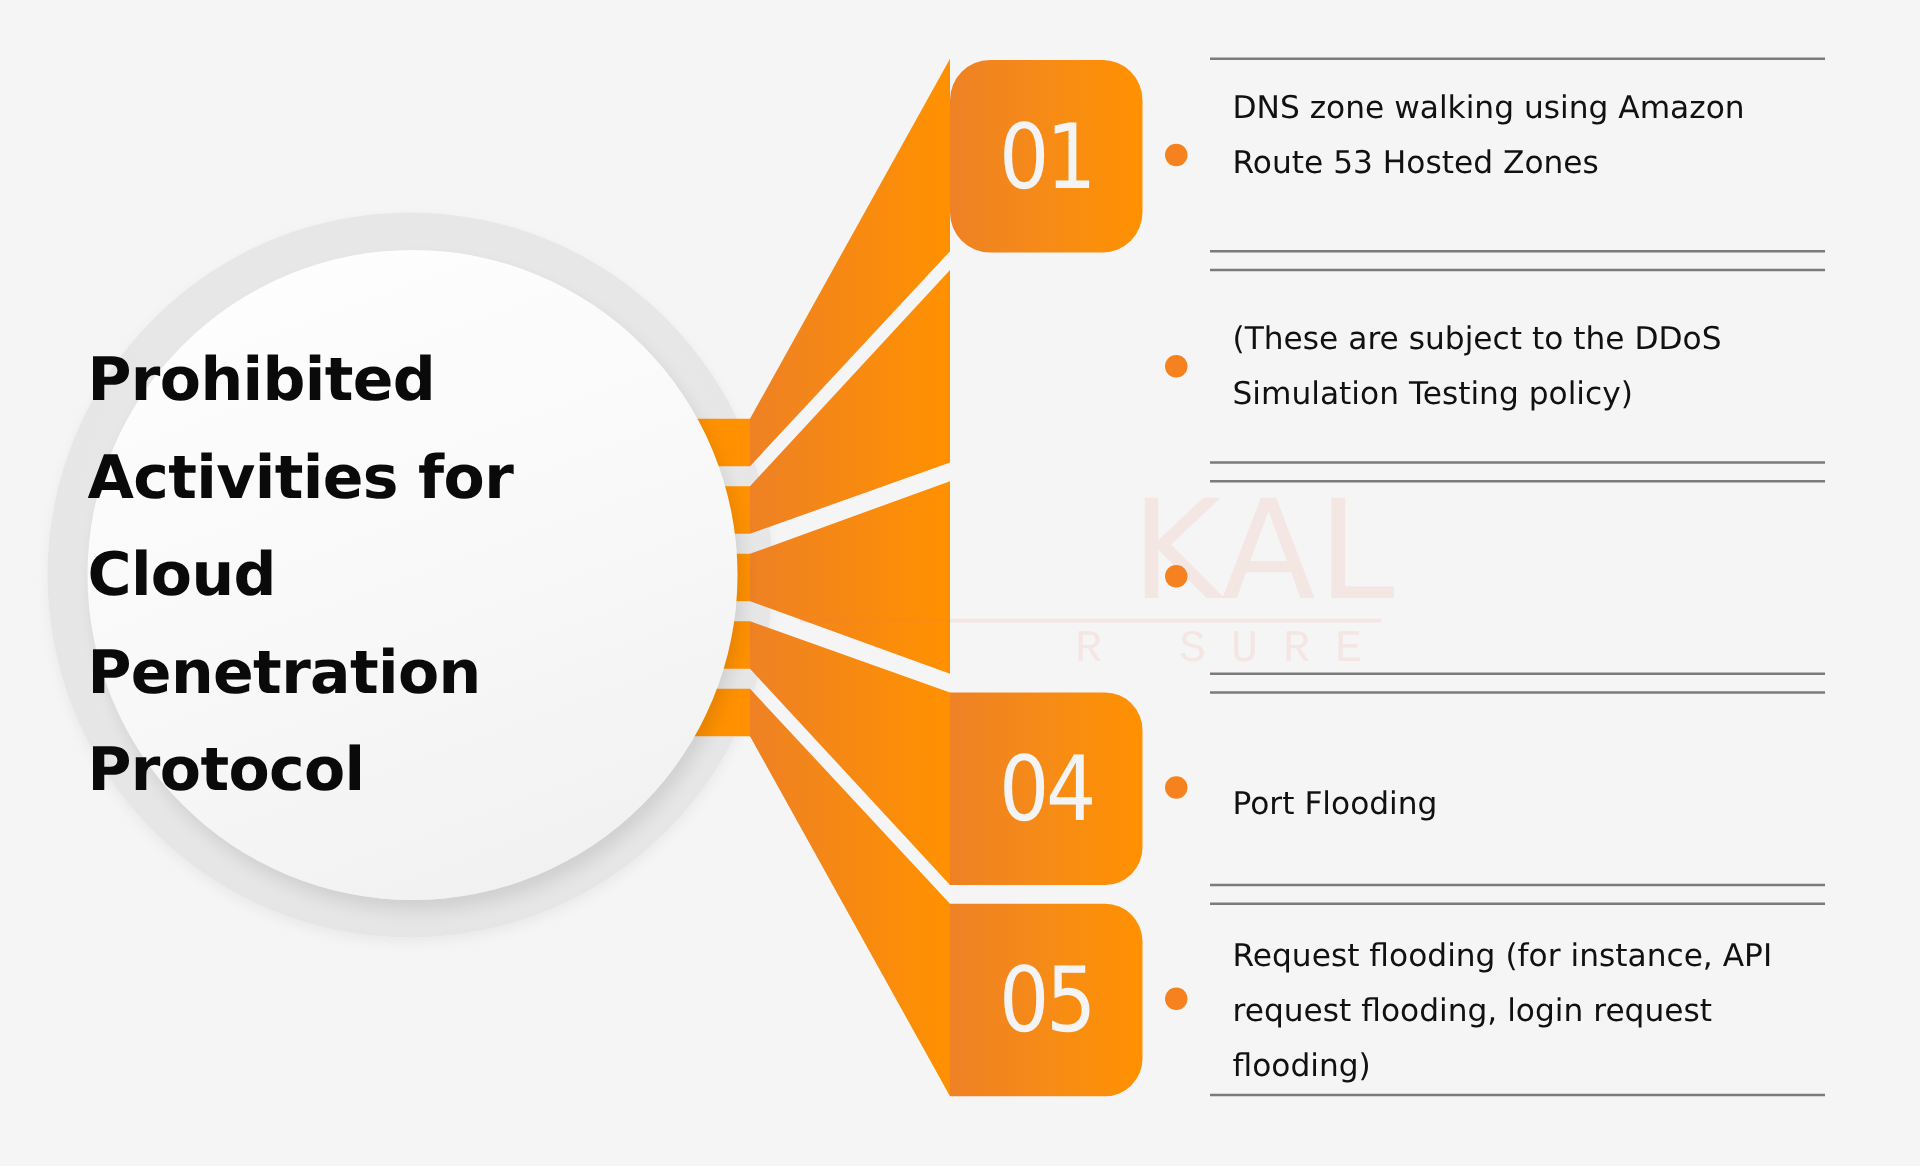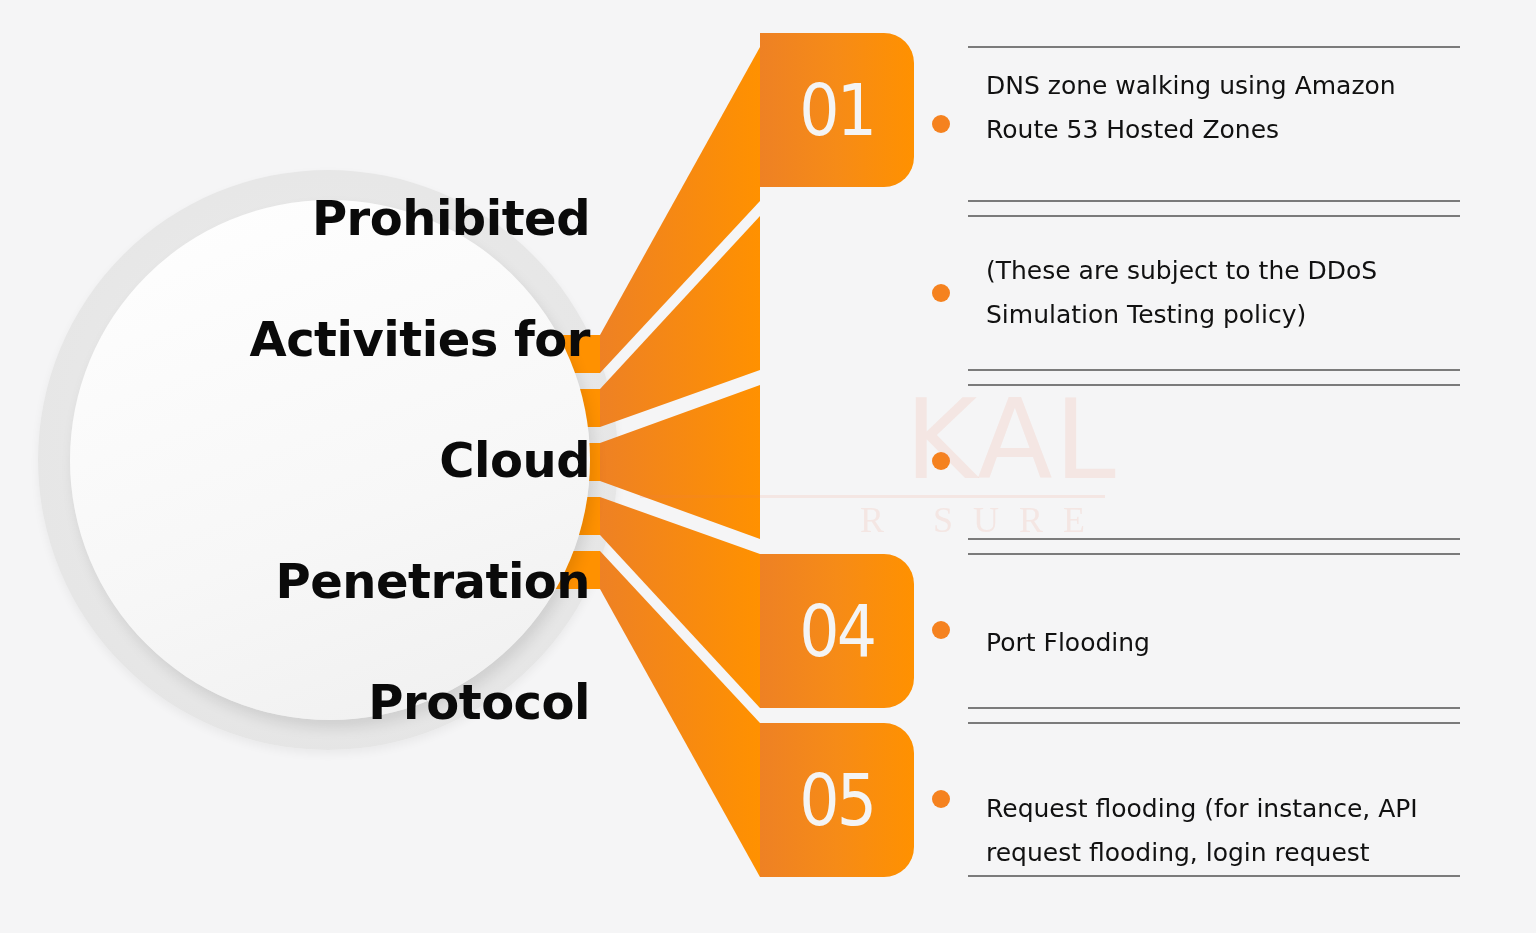--- a/index.html
+++ b/index.html
@@ -38,22 +38,21 @@
     z-index: 3;
   }
   .title {
     position: absolute;
     left: 70px; top: 200px;
     width: 520px; height: 520px;
     z-index: 4;
     display: flex;
     flex-direction: column;
     justify-content: center;
-    align-items: flex-end;
-    gap: 43px;
+    align-items: flex-start;
   }
   .title-line {
     font-family: "DejaVu Sans", sans-serif;
     font-weight: bold;
     font-size: 48px;
     line-height: 78px;
     color: #0A0A0A;
     text-align: center;
     letter-spacing: -0.5px;
     white-space: nowrap;
@@ -109,21 +108,21 @@
     line-height: 44px;
     color: #111111;
     z-index: 5;
     display: flex;
     align-items: center;
   }
   .watermark {
     position: absolute;
     z-index: 1;
     color: rgba(238, 120, 90, 0.12);
-    font-family: Liberation Serif, serif;
+    font-family: Liberation Mono, monospace;
     pointer-events: none;
   }
   .wm-main {
     left: 905px; top: 385px;
     font-family: "DejaVu Sans", sans-serif;
     font-size: 110px;
     line-height: 110px;
     letter-spacing: 2px;
     z-index: 6;
   }
@@ -177,21 +176,21 @@
   <div class="outer-ring"></div>
   <div class="inner-disc"></div>
   <div class="title">
     <div class="title-line">Prohibited</div>
     <div class="title-line">Activities for</div>
     <div class="title-line">Cloud</div>
     <div class="title-line">Penetration</div>
     <div class="title-line">Protocol</div>
   </div>
 
-  <div class="num-box" style="top:33px;">
+  <div class="num-box" style="top:48px;border-radius:32px;">
     <span class="num-text">01</span>
   </div>
   <div class="num-box" style="top:554px;">
     <span class="num-text">04</span>
   </div>
   <div class="num-box" style="top:723px;">
     <span class="num-text">05</span>
   </div>
 
   <div class="bullet-dot" style="top:115px;"></div>
@@ -225,16 +224,17 @@
   </div>
   <div class="item-text" style="top:555px; height:176px;">
     <div>
       <div>Port Flooding</div>
     </div>
   </div>
   <div class="item-text" style="top:724px; height:151px;align-items:flex-end;">
     <div>
       <div>Request flooding (for instance, API</div>
       <div>request flooding, login request</div>
+      <div>flooding)</div>
     </div>
   </div>
 
 </div>
 
 </body></html>

